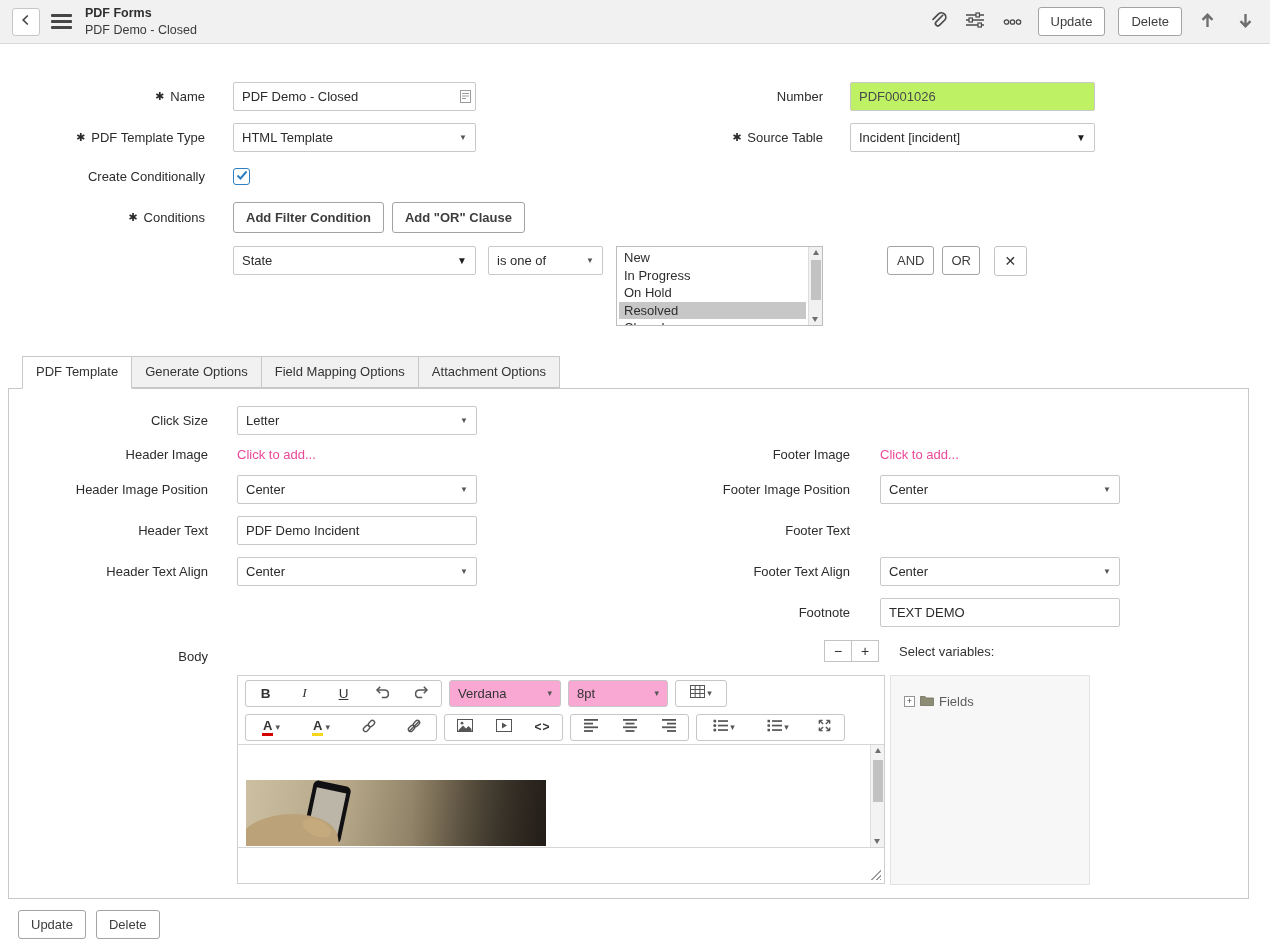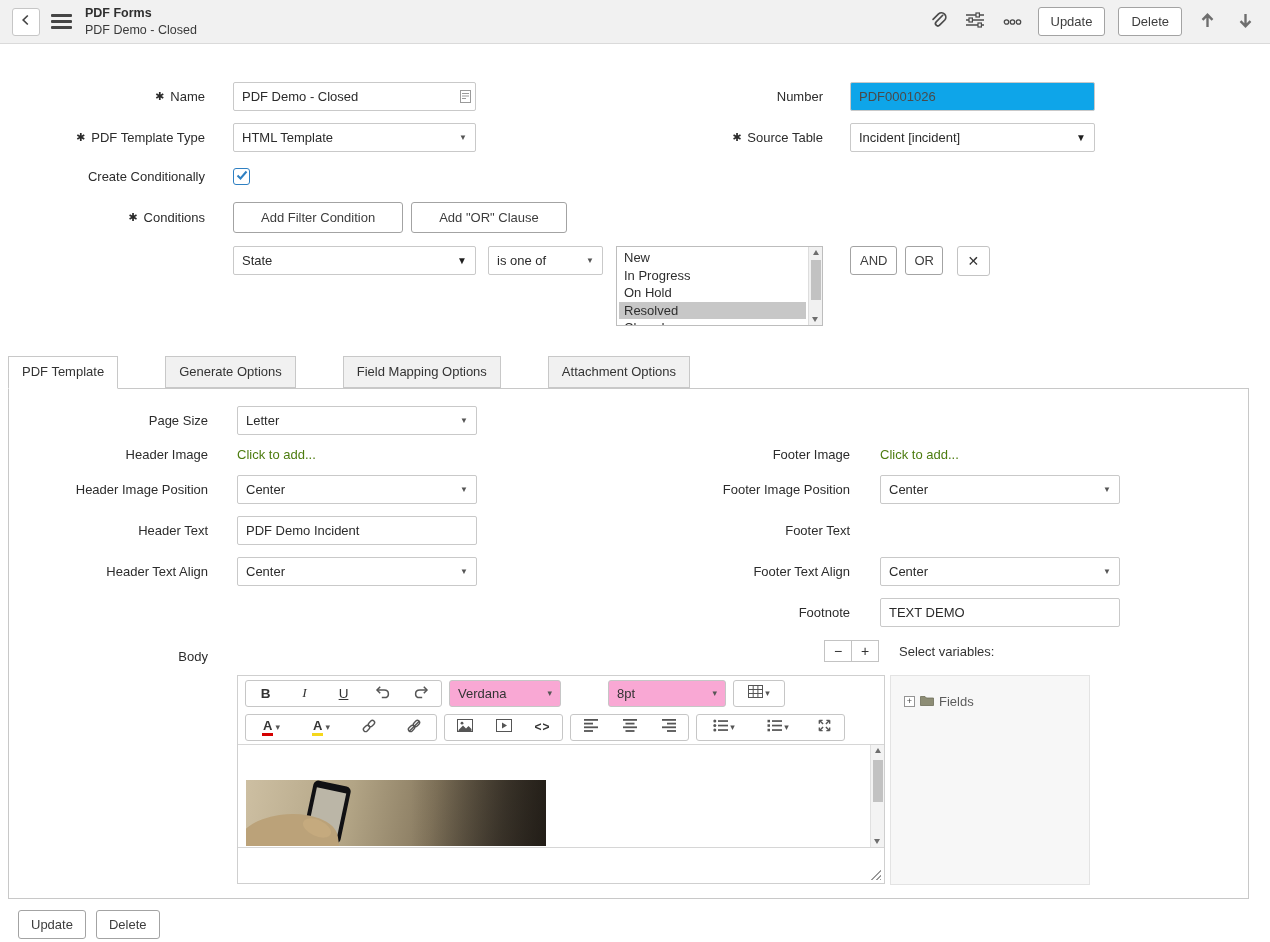--- a/index.html
+++ b/index.html
@@ -32,65 +32,65 @@
   .frow.tt-row { margin-bottom:16px; }
   .fcol { display:flex; width:635px; align-items:center; flex:none; }
   .flabel { width:233px; flex:none; display:flex; justify-content:flex-end; align-items:center;
     gap:6px; padding-right:28px; color:#2c2c2c; }
   .fcol-r .flabel { width:215px; padding-right:27px; }
   .req { font-size:11px; color:#2b2b2b; }
   .input-wrap { position:relative; }
   input.text { width:243px; height:29px; border:1px solid #c9c9c9; border-radius:2px;
     padding:0 22px 0 8px; font:inherit; color:#2b2b2b; background:#fff; }
   input.text.plain { padding-right:8px; }
-  input.text.readonly { background:#0ea5e9; color:#4a4a4a; width:245px; }
+  input.text.readonly { background:#bef264; color:#4a4a4a; width:245px; }
   .in-icon { position:absolute; right:5px; top:8px; }
   .select { width:243px; height:29px; border:1px solid #c9c9c9; border-radius:2px; background:#fff;
     display:flex; align-items:center; justify-content:space-between; padding:0 8px; cursor:pointer; color:#2b2b2b; }
   .caret { font-size:8px; color:#555; line-height:1; }
   .caret.big { font-size:10px; color:#1e1e1e; font-weight:bold; }
   .caret.sm { font-size:9px; color:#555; }
   .checkbox { width:17px; height:17px; border:1.5px solid #2f80c2; background:#fff; border-radius:3px;
     display:flex; align-items:center; justify-content:center; cursor:pointer; }
   .cond-btns { display:flex; gap:8px; }
-  .cond-btns .btn { padding:7px 27px; }
+  .cond-btns .btn { padding:7px 12px;font-weight:bold; }
 
   .cond-row { display:flex; align-items:flex-start; padding-left:233px; margin-bottom:0; }
   .op-select { width:115px; margin-left:12px; }
   .listbox { width:207px; height:80px; border:1px solid #bdbdbd; background:#fff;
     margin-left:13px; position:relative; overflow:hidden; }
   .lb-items { padding:2px 16px 0 2px; }
   .lb-item { padding:0 5px; line-height:17.5px; white-space:nowrap; cursor:pointer; }
   .lb-item.selected { background:#c7c7c7; }
   .lb-scroll { position:absolute; right:0; top:0; bottom:0; width:14px; background:#f1f1f1; border-left:1px solid #ddd; cursor:pointer; }
   .tri-up { width:0; height:0; border-left:3.5px solid transparent; border-right:3.5px solid transparent;
     border-bottom:5px solid #6e6e6e; margin:3px auto 0; }
   .tri-down { width:0; height:0; border-left:3.5px solid transparent; border-right:3.5px solid transparent;
     border-top:5px solid #6e6e6e; margin:0 auto; position:absolute; bottom:3px; left:3px; }
   .lb-thumb { position:absolute; left:1.5px; top:13px; width:10px; height:40px; background:#c2c2c2; }
-  .and-btn { margin-left:27px; padding:6px 9px;text-align:right; }
+  .and-btn { margin-left:64px; padding:6px 9px;text-align:right; }
   .or-btn  { margin-left:8px; padding:6px 8px; }
   .x-btn   { margin-left:14px; width:33px; height:30px; display:flex; align-items:center; justify-content:center;
     background:#fff; border:1px solid #c3c3c3; border-radius:3px; color:#333; font-size:14px; }
 
   
-  .tabs { display:flex; margin:30px 0 0 8px; position:relative; z-index:3;gap:48px; }
+  .tabs { display:flex; margin:30px 0 0 22px; position:relative; z-index:3; }
   .tab { padding:7px 13px 8px; border:1px solid #c8c8c8; background:#f1f1f1; color:#333;
     margin-right:-1px; cursor:pointer; white-space:nowrap; }
   .tab.active { background:#fff; border-bottom:1px solid #fff; margin-bottom:-1px; }
   .panel { margin:0 21px 0 8px; border:1px solid #c8c8c8; height:511px; padding-top:17px;
     position:relative; z-index:1; background:#fff; }
   .prow { display:flex; margin-bottom:12px; }
   .prow.hi-row { margin-bottom:13px; }
   .pcol-l { display:flex; width:627px; align-items:center; flex:none; }
   .pcol-r { display:flex; align-items:center; }
   .plabel { width:228px; flex:none; text-align:right; padding-right:29px; color:#2c2c2c; }
   .pcol-r .plabel { width:244px; padding-right:30px; }
   .panel .select, .panel input.text { width:240px; }
-  .click-add { color:#4d7c0f; cursor:pointer; }
+  .click-add { color:#ec4899; cursor:pointer; }
 
   
   .body-section { display:flex; margin-top:8px; }
   .body-label-col { width:228px; flex:none; text-align:right; padding-right:29px; padding-top:10px; color:#2c2c2c; }
   .body-topbar { display:flex; align-items:center; height:24px; width:853px; }
   .sizer-group { margin-left:587px; display:flex; }
   .sizer-btn { width:28px; height:22px; background:#fff; border:1px solid #c3c3c3;
     display:flex; align-items:center; justify-content:center; font-size:14px; color:#333; }
   .sizer-btn + .sizer-btn { margin-left:-1px; }
   .select-vars-label { margin-left:20px; color:#333; }
@@ -103,21 +103,21 @@
     align-items:center; justify-content:center; color:#333; font-size:13.5px; gap:2px; }
   .tb-btn.narrow { width:45px; }
   .tb-btn.split { width:50px; }
   .tb-btn.split2 { width:54px; }
   .b-bold { font-weight:bold; }
   .b-italic { font-style:italic; font-family:"Liberation Serif",serif; }
   .b-underline { text-decoration:underline; }
   .tb-combo { border:1px solid #c6c6c6; border-radius:3px; height:27px; background:#f9a8d4;
     display:flex; align-items:center; justify-content:space-between; padding:0 8px; cursor:pointer; color:#333; }
   .font-combo { width:112px; }
-  .size-combo { width:118px;margin-left:40px; }
+  .size-combo { width:100px; }
   .color-letter { font-weight:bold; font-size:13px; line-height:1; border-bottom:3px solid #d40000; padding:0 1px 1px; }
   .color-letter.back { border-bottom-color:#f5d71c; }
   .code-btn { font-weight:bold; letter-spacing:1px; font-size:12px; }
 
   .ed-content { position:relative; height:103px; border-top:1px solid #d6d6d6; overflow:hidden; background:#fff; }
   .ed-scroll { position:absolute; right:0; top:0; bottom:0; width:14px; background:#f3f3f3; border-left:1px solid #e0e0e0; cursor:pointer; }
   .ed-thumb { position:absolute; left:1.5px; top:15px; width:10px; height:42px; background:#c2c2c2; }
   .ed-status { height:36px; border-top:1px solid #d6d6d6; position:relative; }
   .resize-grip { position:absolute; right:3px; bottom:3px; width:11px; height:11px; cursor:nwse-resize;
     background:repeating-linear-gradient(135deg, transparent 0 2px, #9b9b9b 2px 3.2px);
@@ -332,21 +332,21 @@
   <div class="tab active">PDF Template</div>
   <div class="tab">Generate Options</div>
   <div class="tab">Field Mapping Options</div>
   <div class="tab">Attachment Options</div>
 </div>
 
 <div class="panel">
 
   <div class="prow">
     <div class="pcol-l">
-      <div class="plabel">Page Size</div>
+      <div class="plabel">Click Size</div>
       <div class="select">
         <span>Letter</span>
         <span class="caret">▼</span>
       </div>
     </div>
   </div>
 
   <div class="prow hi-row">
     <div class="pcol-l">
       <div class="plabel">Header Image</div>

